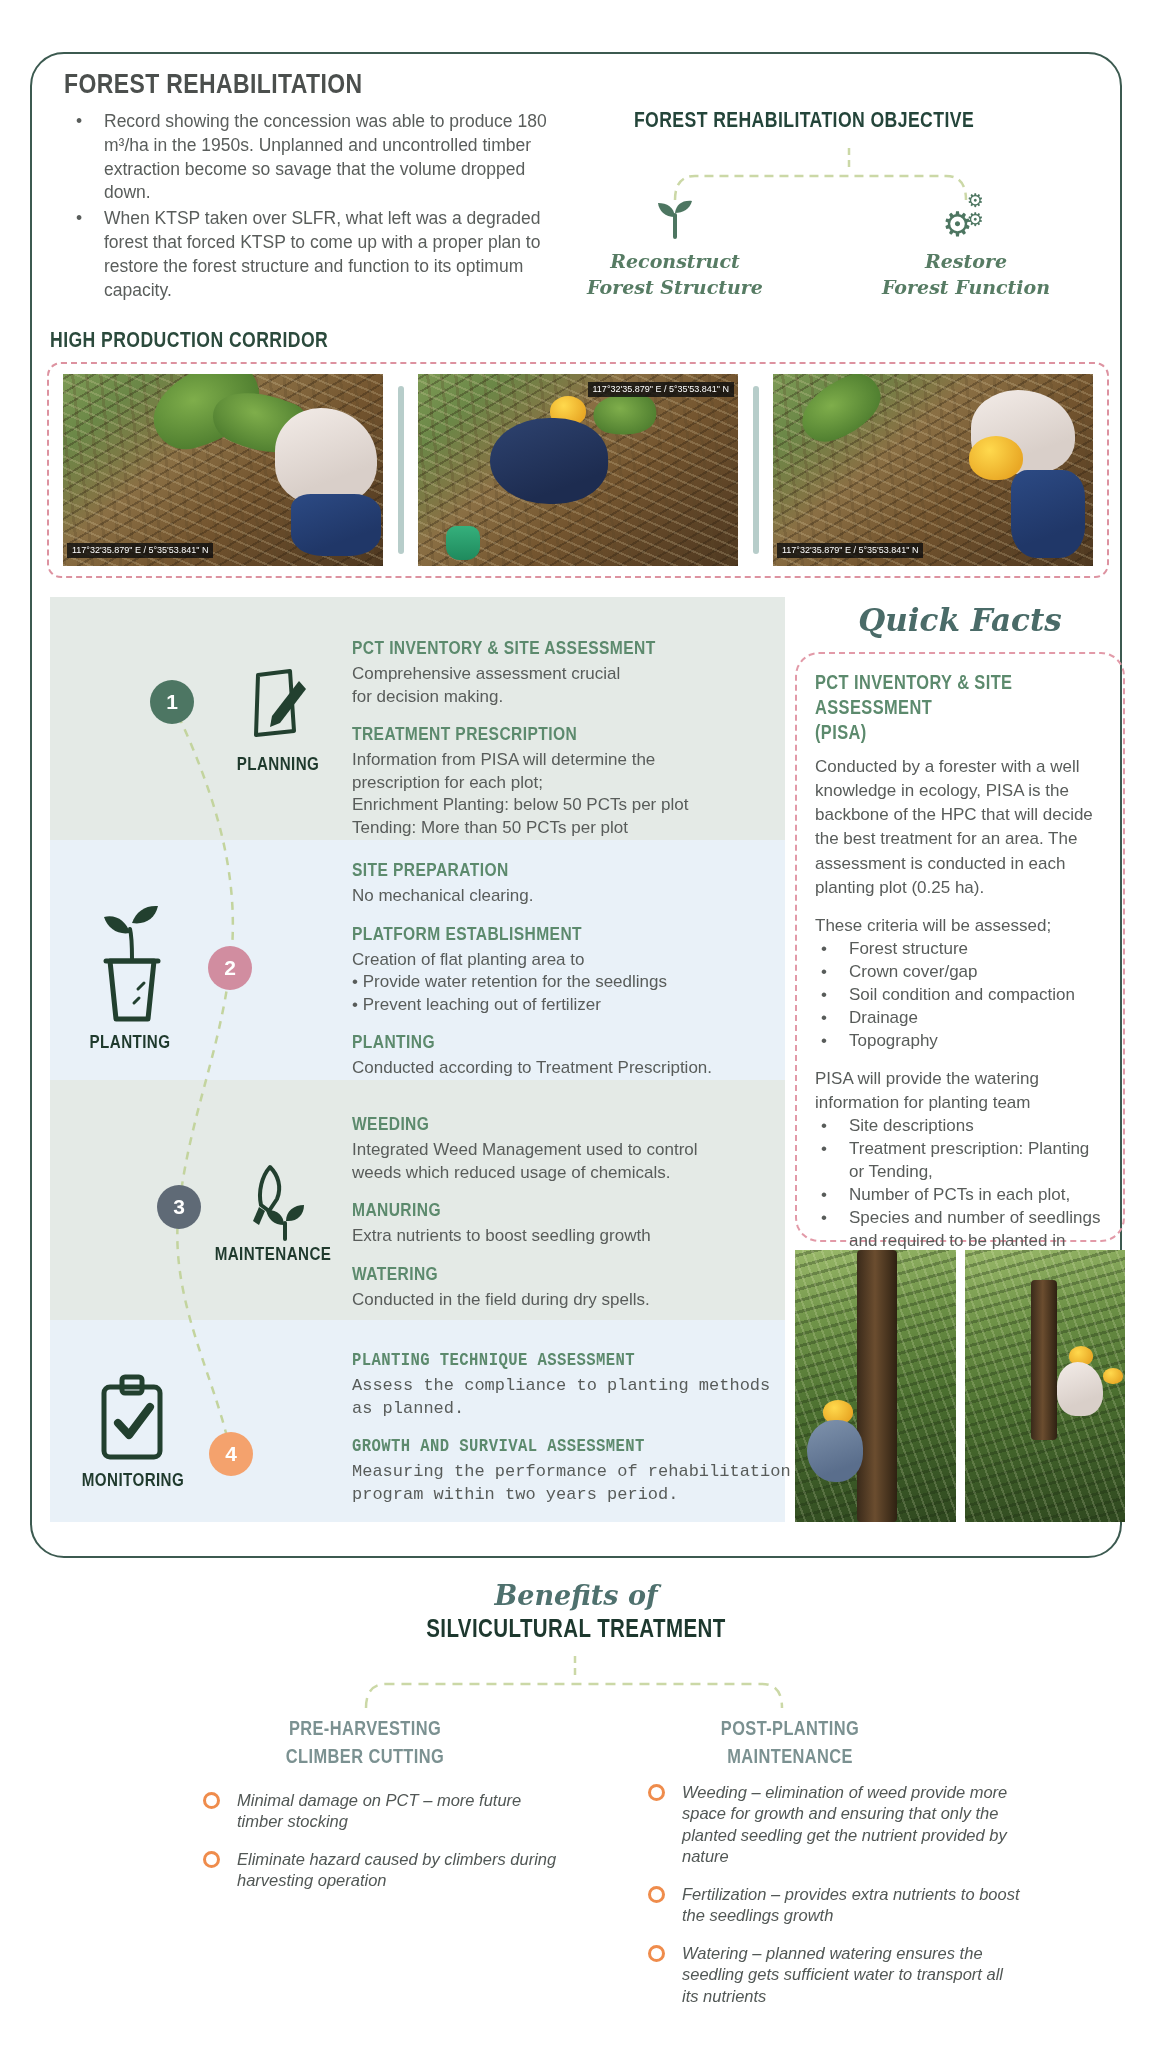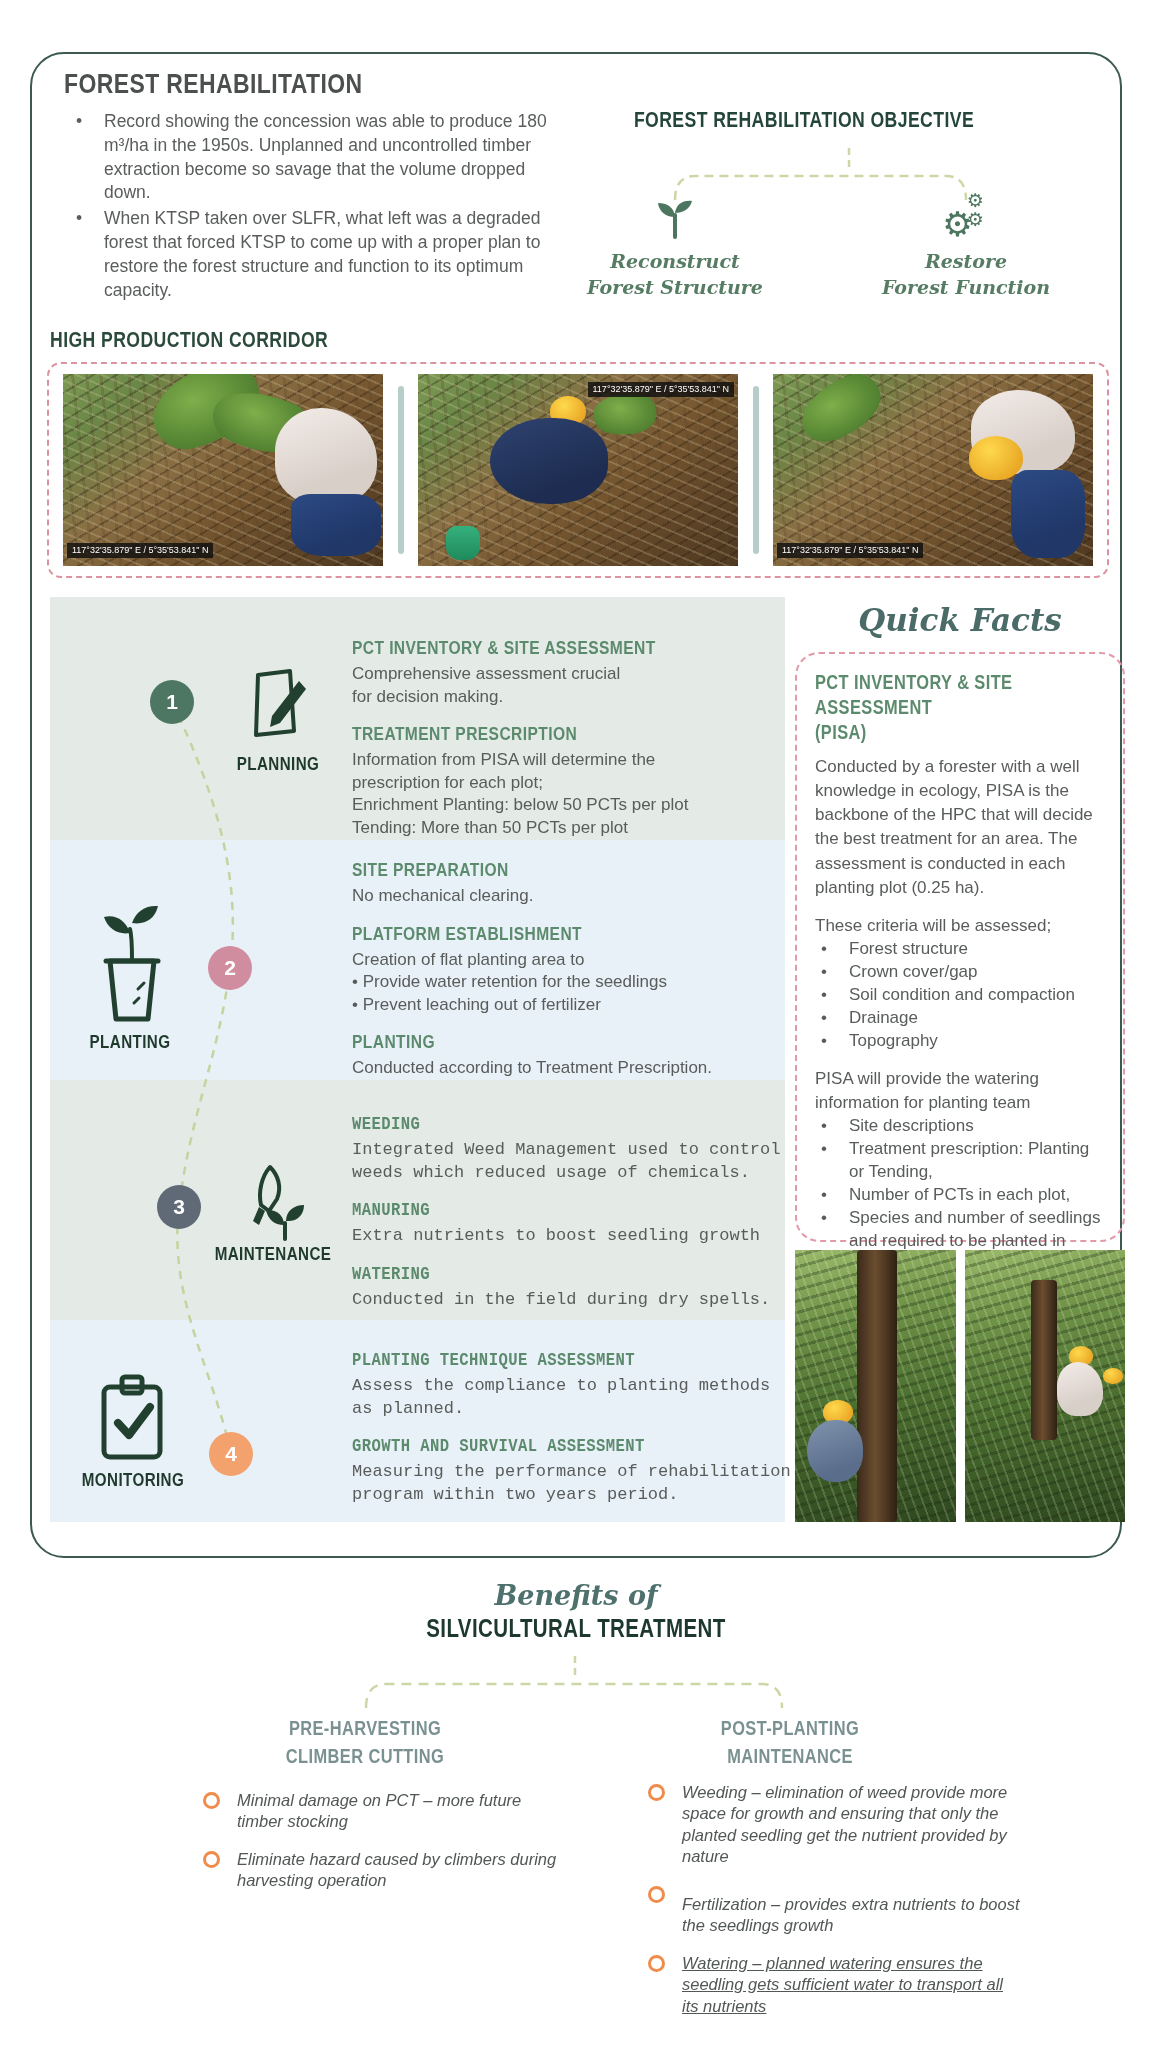--- a/index.html
+++ b/index.html
@@ -253,21 +253,21 @@
           <div class="st-body pre">Creation of flat planting area to
 •    Provide water retention for the seedlings
 •    Prevent leaching out of fertilizer</div>
         </div>
         <div class="st-item">
           <div class="st-head cond">PLANTING</div>
           <div class="st-body pre">Conducted according to Treatment Prescription.</div>
         </div>
       </div>
 
-      <div class="step-text" style="top:516px;font-family:Liberation Mono, monospace;">
+      <div class="step-text" style="top:516px;">
         <div class="st-item">
           <div class="st-head cond">WEEDING</div>
           <div class="st-body pre">Integrated Weed Management used to control
 weeds which reduced usage of chemicals.</div>
         </div>
         <div class="st-item">
           <div class="st-head cond">MANURING</div>
           <div class="st-body pre">Extra nutrients to boost seedling growth</div>
         </div>
         <div class="st-item">
@@ -352,20 +352,20 @@
       </li>
   </ul>
 
   <ul class="blist bl-right">
     <li>
         <span class="ring"></span>
         <span class="btxt" style="width:340px;">Weeding – elimination of weed provide more space for growth and ensuring that only the planted seedling get the nutrient provided by nature</span>
       </li>
     <li>
         <span class="ring"></span>
-        <span class="btxt" style="width:340px;margin-top:10px;">Fertilization – provides extra nutrients to boost the seedlings growth</span>
-      </li>
-    <li>
-        <span class="ring"></span>
-        <span class="btxt" style="width:340px;text-decoration:underline;">Watering – planned watering ensures the seedling gets sufficient water to transport all its nutrients</span>
+        <span class="btxt" style="width:340px;">Fertilization – provides extra nutrients to boost the seedlings growth</span>
+      </li>
+    <li>
+        <span class="ring"></span>
+        <span class="btxt" style="width:340px;">Watering – planned watering ensures the seedling gets sufficient water to transport all its nutrients</span>
       </li>
   </ul>
 </div>
 
 </body></html>

